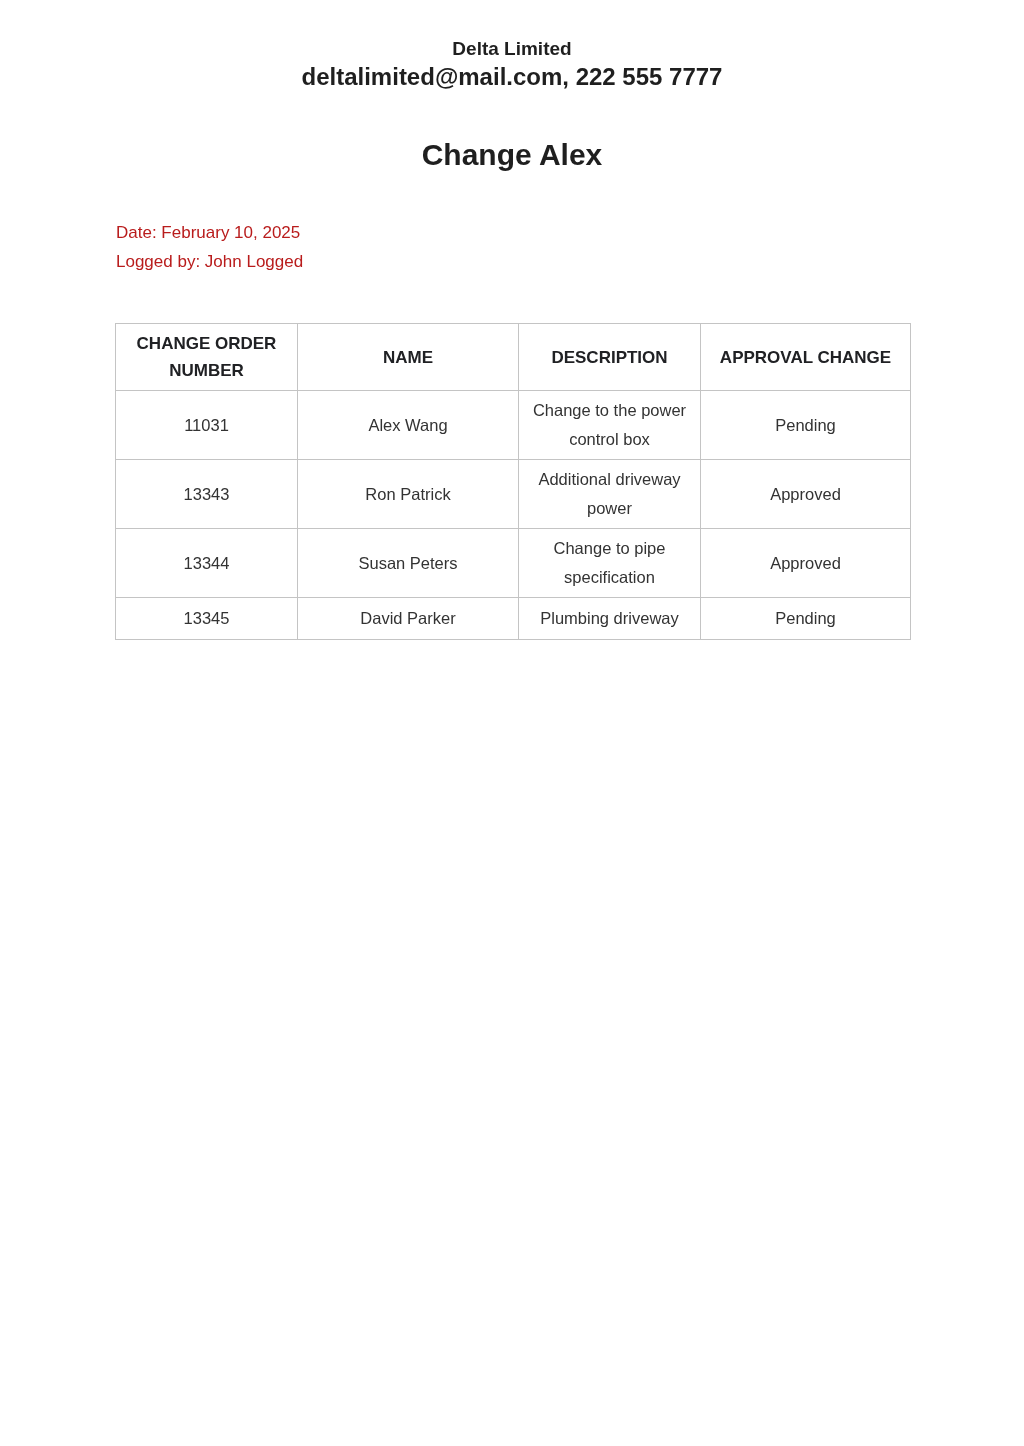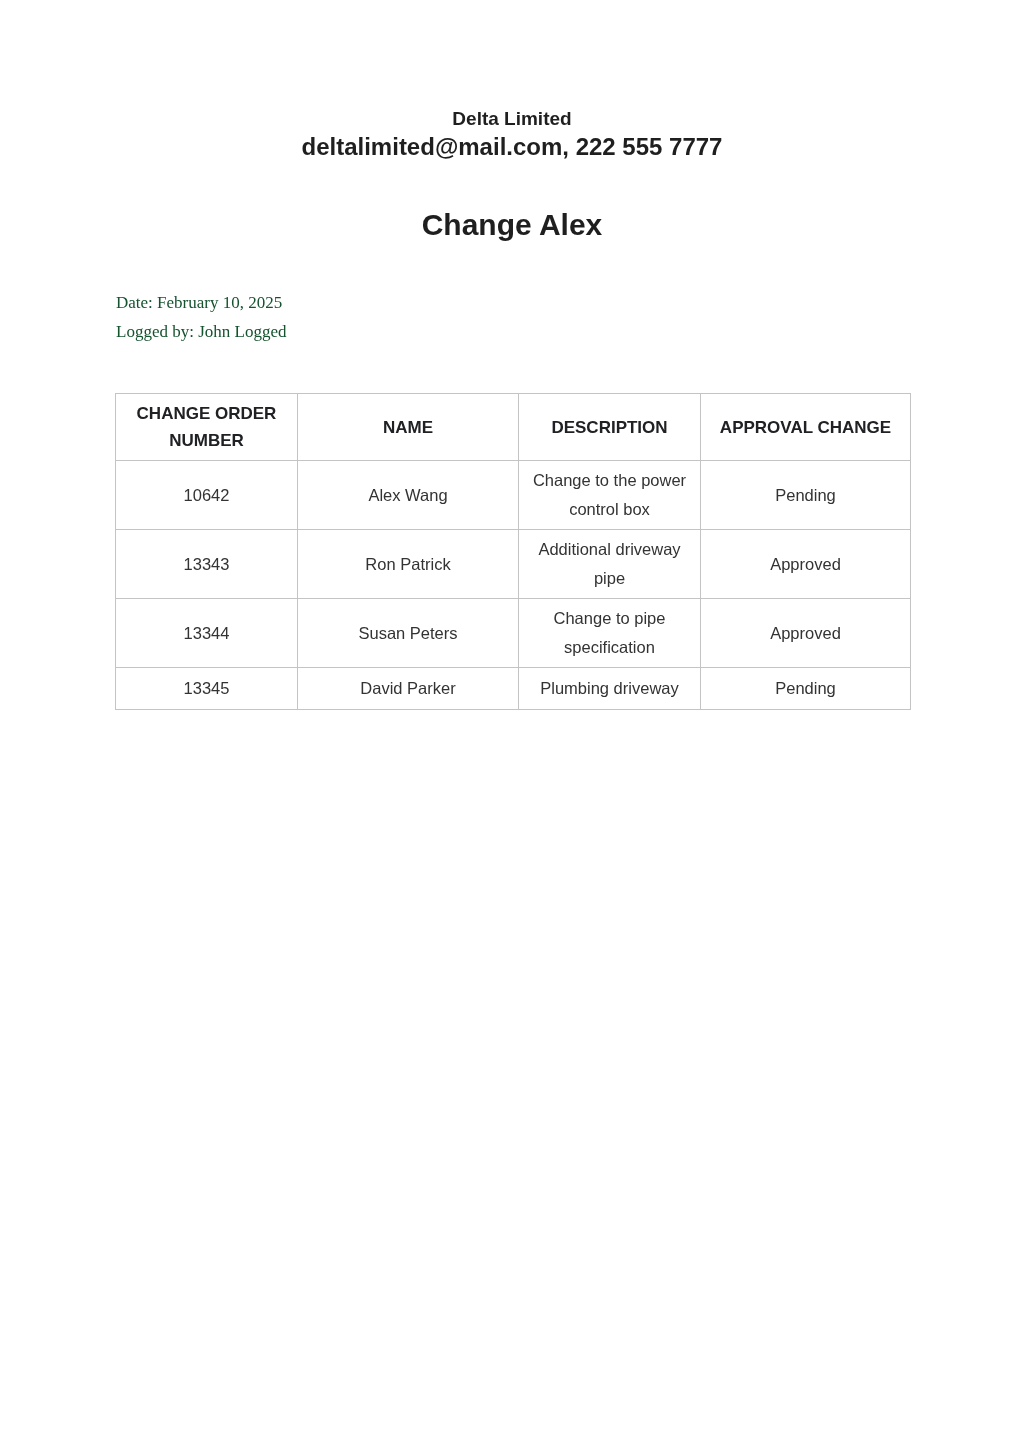--- a/index.html
+++ b/index.html
@@ -7,21 +7,21 @@
   .page {
     width: 1024px;
     height: 1446px;
     background: #ffffff;
     font-family: "Liberation Sans", "DejaVu Sans", sans-serif;
     color: #2b2b2b;
     position: relative;
     overflow: hidden;
   }
   .doc-header {
-    padding-top: 106px;
+    padding-top: 36px;
     text-align: center;
   }
   .company-name {
     font-size: 19px;
     font-weight: 700;
     color: #1f1f1f;
     line-height: 26px;
   }
   .contact-line {
     font-size: 24px;
@@ -32,23 +32,22 @@
   .doc-title {
     text-align: center;
     font-size: 30px;
     font-weight: 700;
     color: #1f1f1f;
     margin-top: 46px;
   }
   .meta-block {
     margin: 46px 0 0 116px;
     font-size: 17px;
-    color: #14532d;
+    color: #b91c1c;
     line-height: 29px;
-    font-family: Liberation Serif, serif;
   }
   .order-table {
     margin: 47px 11px 0 115px;
     border-collapse: collapse;
     table-layout: fixed;
     width: 795px;
   }
   .order-table th,
   .order-table td {
     border: 1px solid #c4c4c4;
@@ -103,29 +102,29 @@
     <thead>
       <tr>
         <th>CHANGE ORDER NUMBER</th>
         <th>NAME</th>
         <th>DESCRIPTION</th>
         <th>APPROVAL CHANGE</th>
       </tr>
     </thead>
     <tbody>
       <tr class="tall">
-        <td>10642</td>
+        <td>11031</td>
         <td>Alex Wang</td>
         <td>Change to the power control box</td>
         <td>Pending</td>
       </tr>
       <tr class="tall">
         <td>13343</td>
         <td>Ron Patrick</td>
-        <td>Additional driveway pipe</td>
+        <td>Additional driveway power</td>
         <td>Approved</td>
       </tr>
       <tr class="tall">
         <td>13344</td>
         <td>Susan Peters</td>
         <td>Change to pipe specification</td>
         <td>Approved</td>
       </tr>
       <tr class="short">
         <td>13345</td>

